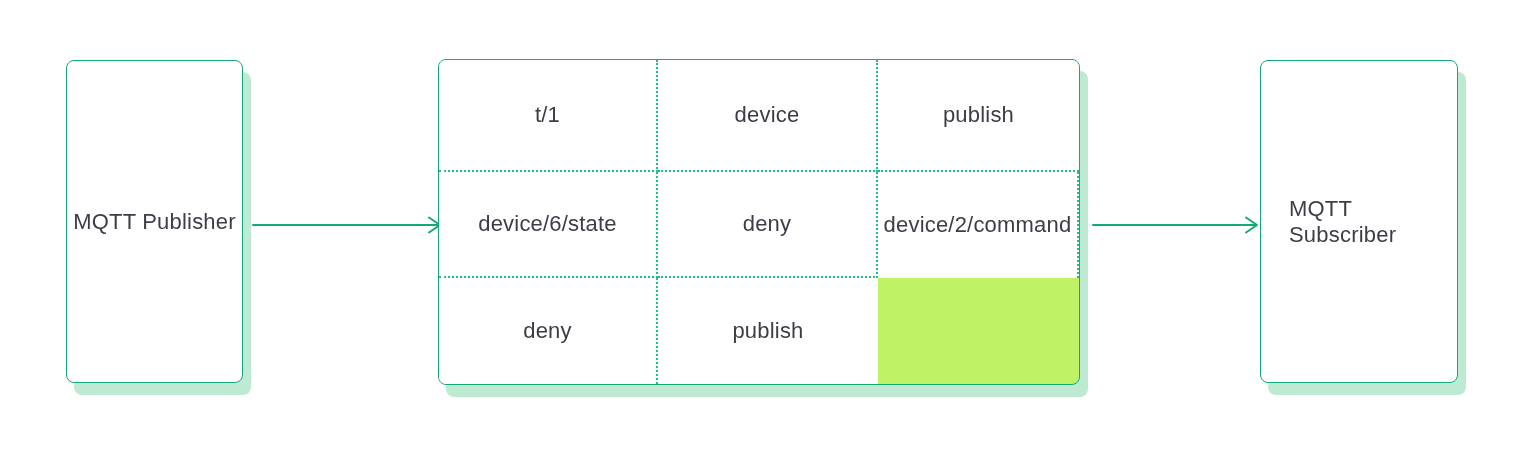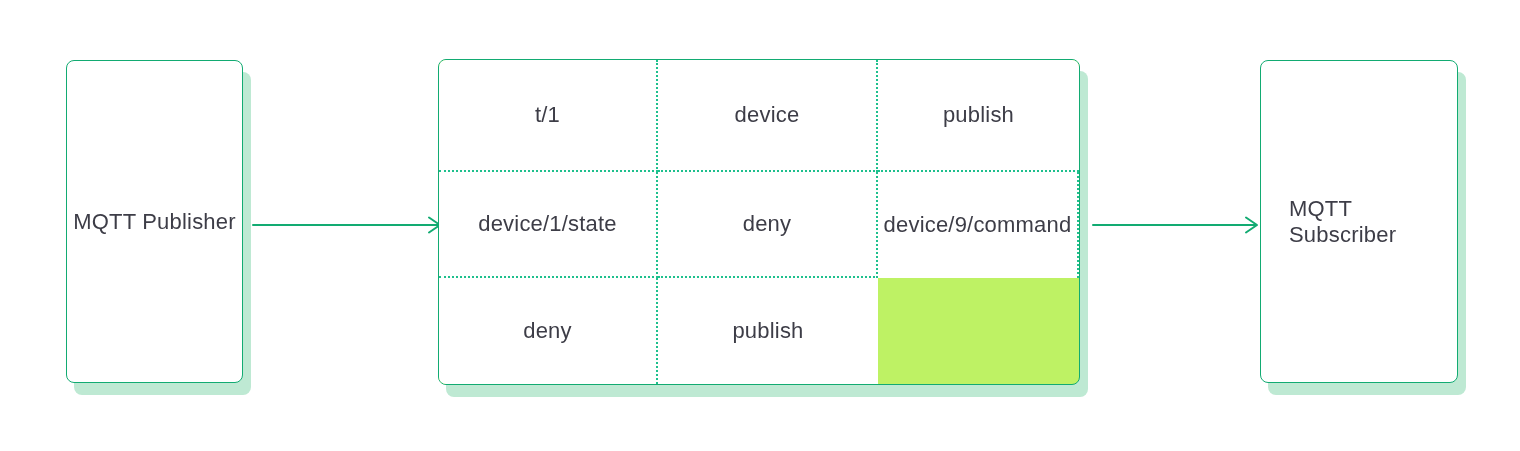--- a/index.html
+++ b/index.html
@@ -90,24 +90,24 @@
   <svg class="arrow arrow-left" width="190" height="24" viewBox="0 0 190 24" xmlns="http://www.w3.org/2000/svg">
     <line x1="1" y1="12" x2="187" y2="12"></line>
     <polyline points="177,4.5 188,12 177,19.5"></polyline>
   </svg>
 
   <div class="acl">
     <div class="cell br bb">t/1</div>
     <div class="cell br bb">device</div>
     <div class="cell bb">publish</div>
 
-    <div class="cell br bb">device/1/state</div>
+    <div class="cell br bb">device/6/state</div>
     <div class="cell br bb">deny</div>
 
-    <div class="cell br">device/9/command</div>
+    <div class="cell br">device/2/command</div>
     <div class="cell br">deny</div>
     <div class="cell">publish</div>
   </div>
 
   <svg class="arrow arrow-right" width="167" height="24" viewBox="0 0 167 24" xmlns="http://www.w3.org/2000/svg">
     <line x1="1" y1="12" x2="164" y2="12"></line>
     <polyline points="154,4.5 165,12 154,19.5"></polyline>
   </svg>
 
   <div class="node subscriber">

